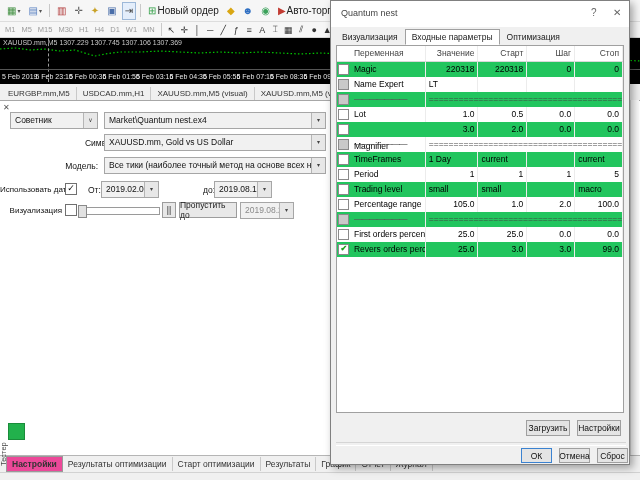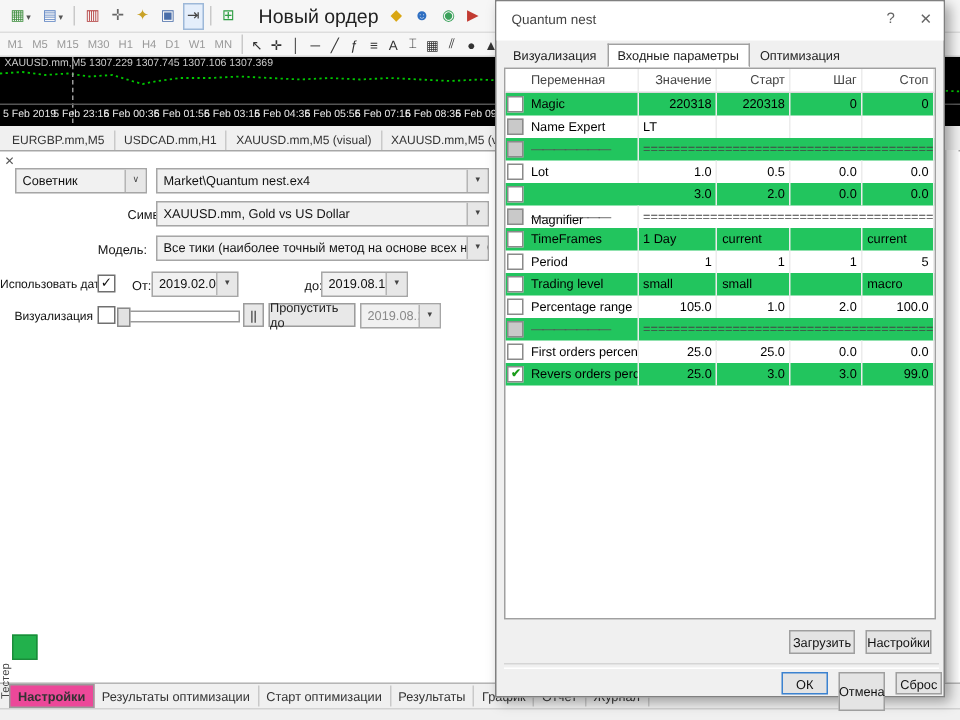--- a/index.html
+++ b/index.html
@@ -8,21 +8,21 @@
   .abs{position:absolute;}
 
   
   #toolbar1{left:0;top:0;width:640px;height:22px;background:#f6f6f6;border-bottom:1px solid #ddd;
     display:flex;align-items:center;padding-left:3px;box-sizing:border-box;}
   #toolbar2{left:0;top:22px;width:640px;height:16px;background:#f6f6f6;border-bottom:1px solid #d5d5d5;
     display:flex;align-items:center;padding-left:2px;box-sizing:border-box;}
   .tb-icon{display:inline-flex;align-items:center;height:16px;padding:0 2px;margin:0 1px;border:1px solid transparent;}
   .tb-icon.pressed{border:1px solid #9db8d8;background:#e4eefb;}
   .tb-icon .glyph{font-size:10px;line-height:14px;}
-  .tb-label{font-size:13px;color:#222;margin-left:16px;white-space:nowrap;}
+  .tb-label{font-size:10px;color:#222;margin-left:1px;white-space:nowrap;}
   .caret{font-size:6px;color:#555;margin-left:1px;}
   .tb-sep{display:inline-block;width:1px;height:13px;background:#c9c9c9;margin:0 3px;}
   .tf-btn{display:inline-block;font-size:7.5px;color:#9a9a9a;padding:1px 2px;margin:0 1px;}
   .tool-icon{display:inline-block;font-size:9px;color:#333;width:13px;text-align:center;}
 
   
   #chart{left:0;top:38px;width:640px;height:46px;background:#000;}
   #chart-title{position:absolute;left:3px;top:1px;font-size:7px;color:#c9c9c9;white-space:nowrap;}
   #chart svg{position:absolute;left:0;top:2px;}
   #chart-vline{position:absolute;left:48px;top:0;height:44px;border-left:1px dashed #9a9a9a;}
@@ -412,17 +412,17 @@
           <span class="tcell r" style="width: 53px;">25.0</span>
           <span class="tcell r" style="width: 49px;">3.0</span>
           <span class="tcell r" style="width: 48px;">3.0</span>
           <span class="tcell r" style="width: 48px;">99.0</span>
         </div>
       </div>
     <div class="wbtn ul-first" style="left:195px;top:419px;width:44px;">Загрузить</div>
     <div class="wbtn ul-first" style="left:246px;top:419px;width:44px;">Настройки</div>
     <div id="dlg-footline"></div>
     <div class="wbtn default" style="left:190px;top:447px;width:31px;height:15px;">ОК</div>
-    <div class="wbtn" style="left:228px;top:447px;width:31px;height:26px;">Отмена</div>
+    <div class="wbtn" style="left:228px;top:447px;width:31px;height:15px;">Отмена</div>
     <div class="wbtn" style="left:266px;top:447px;width:31px;height:15px;">Сброс</div>
   </div>
 
 </div>
 
 </body></html>

